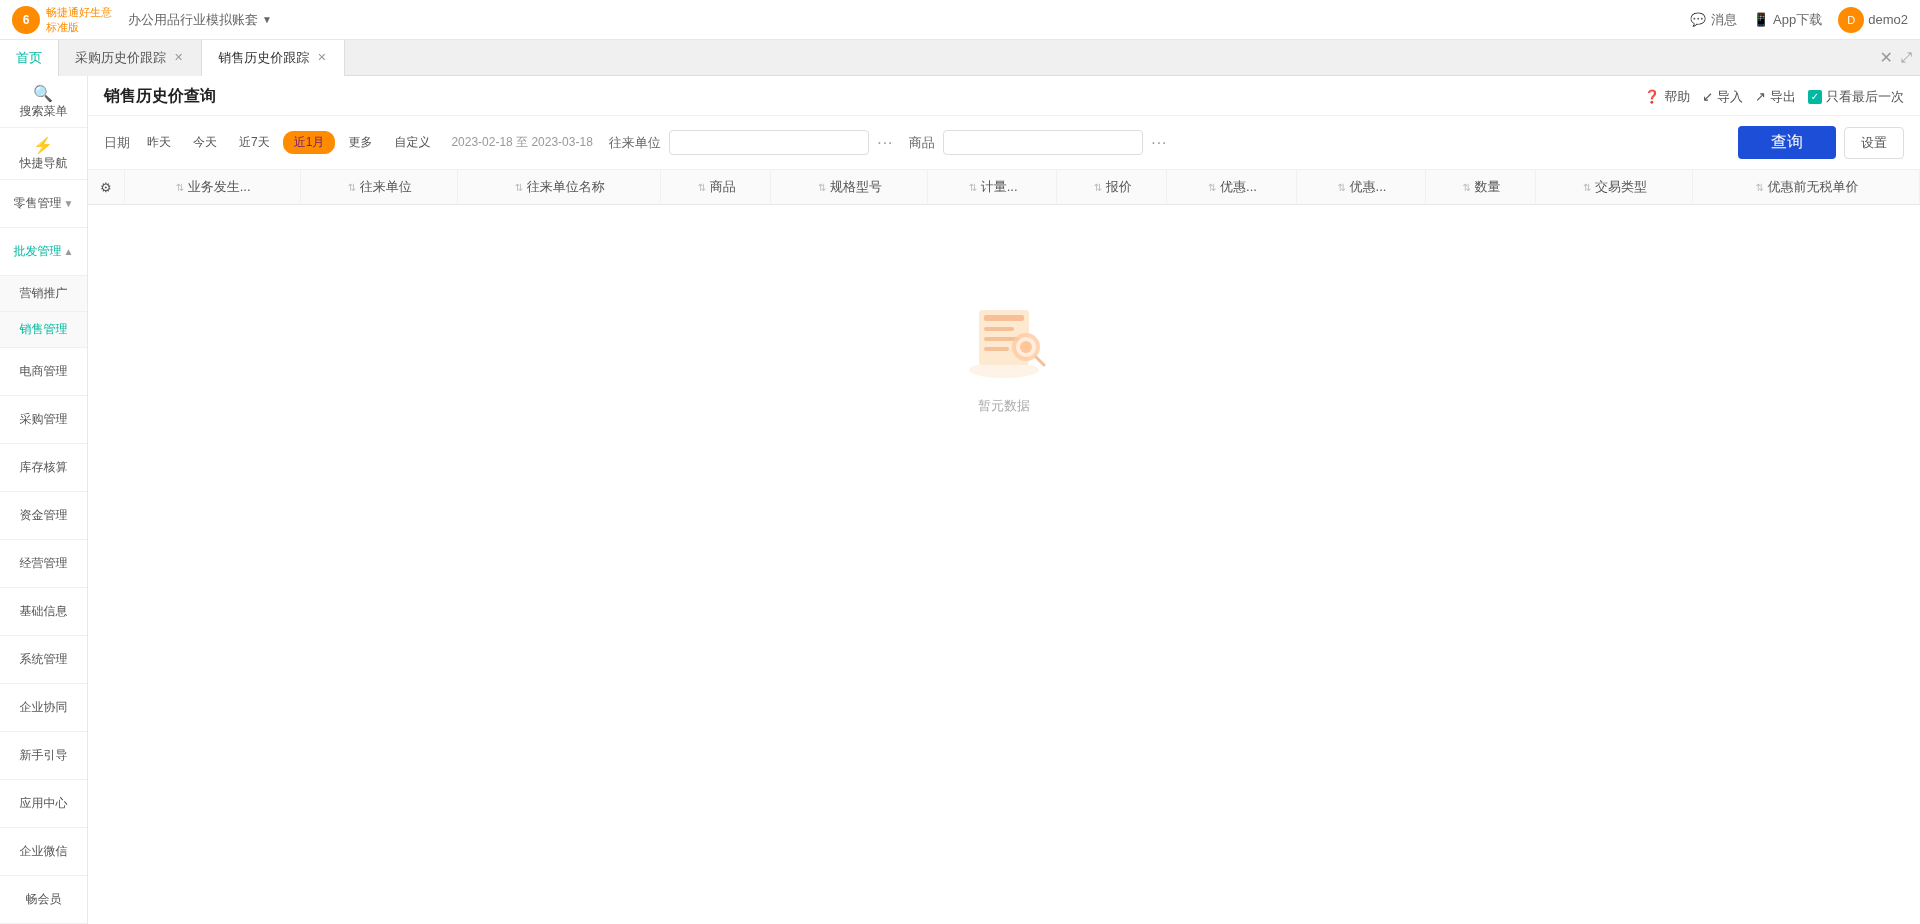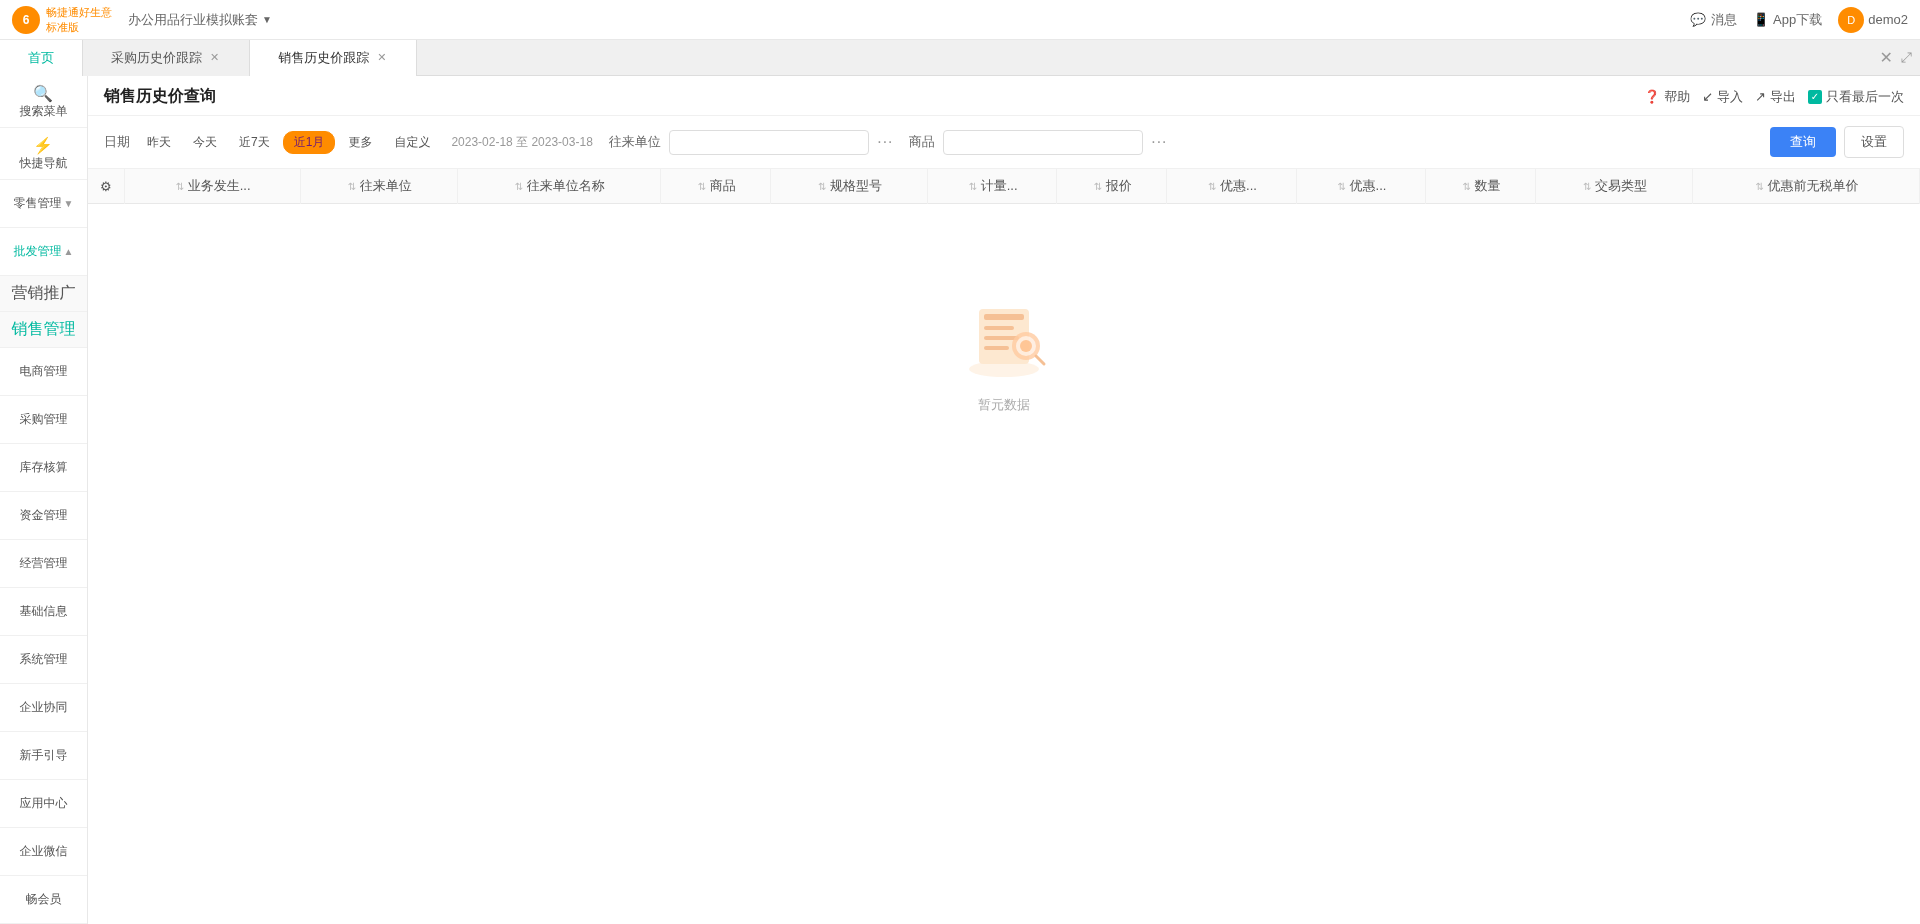--- a/index.html
+++ b/index.html
@@ -86,21 +86,21 @@
       align-items: center;
       padding: 0 0;
       flex-shrink: 0;
       border-bottom: 1px solid #ddd;
       position: relative;
     }
     .tab {
       display: flex;
       align-items: center;
       gap: 6px;
-      padding: 0 28px;
+      padding: 0 16px;
       height: 36px;
       cursor: pointer;
       font-size: 13px;
       color: #555;
       border-right: 1px solid #ddd;
       white-space: nowrap;
     }
     .tab.home {
       background: #fff;
       color: #00b9a0;
@@ -166,21 +166,21 @@
       gap: 2px;
       padding: 10px 8px;
     }
     .sidebar-arrow { font-size: 10px; color: #999; }
     .sidebar-sub-item {
       display: flex;
       align-items: center;
       justify-content: center;
       padding: 8px 4px;
       cursor: pointer;
-      font-size: 16px;
+      font-size: 12px;
       color: #555;
       text-align: center;
       background: #f9f9f9;
       border-bottom: 1px solid #f0f0f0;
       min-height: 36px;
     }
     .sidebar-sub-item.active { color: #00b9a0; font-weight: 500; }
 
     
     .content {
@@ -295,26 +295,26 @@
       outline: none;
       width: 180px;
       color: #333;
     }
     .filter-dots {
       color: #999;
       font-size: 16px;
       cursor: pointer;
     }
     .btn-primary {
-      background: #3b82f6;
+      background: #1d4ed8;
       color: white;
       border: none;
       border-radius: 4px;
-      padding: 6px 20px;
-      font-size: 13px;
+      padding: 6px 33px;
+      font-size: 16px;
       cursor: pointer;
     }
     .btn-default {
       background: white;
       color: #555;
       border: 1px solid #ddd;
       border-radius: 4px;
       padding: 6px 16px;
       font-size: 13px;
       cursor: pointer;

